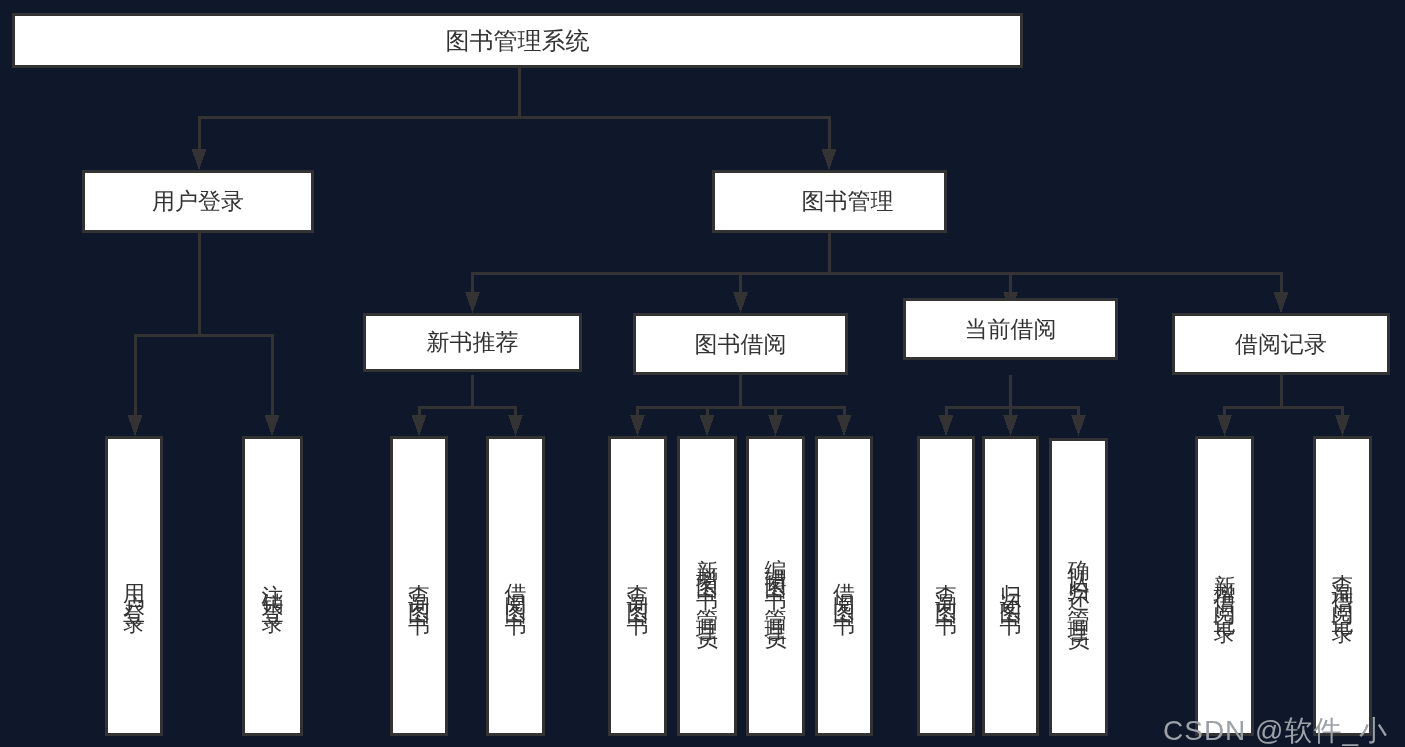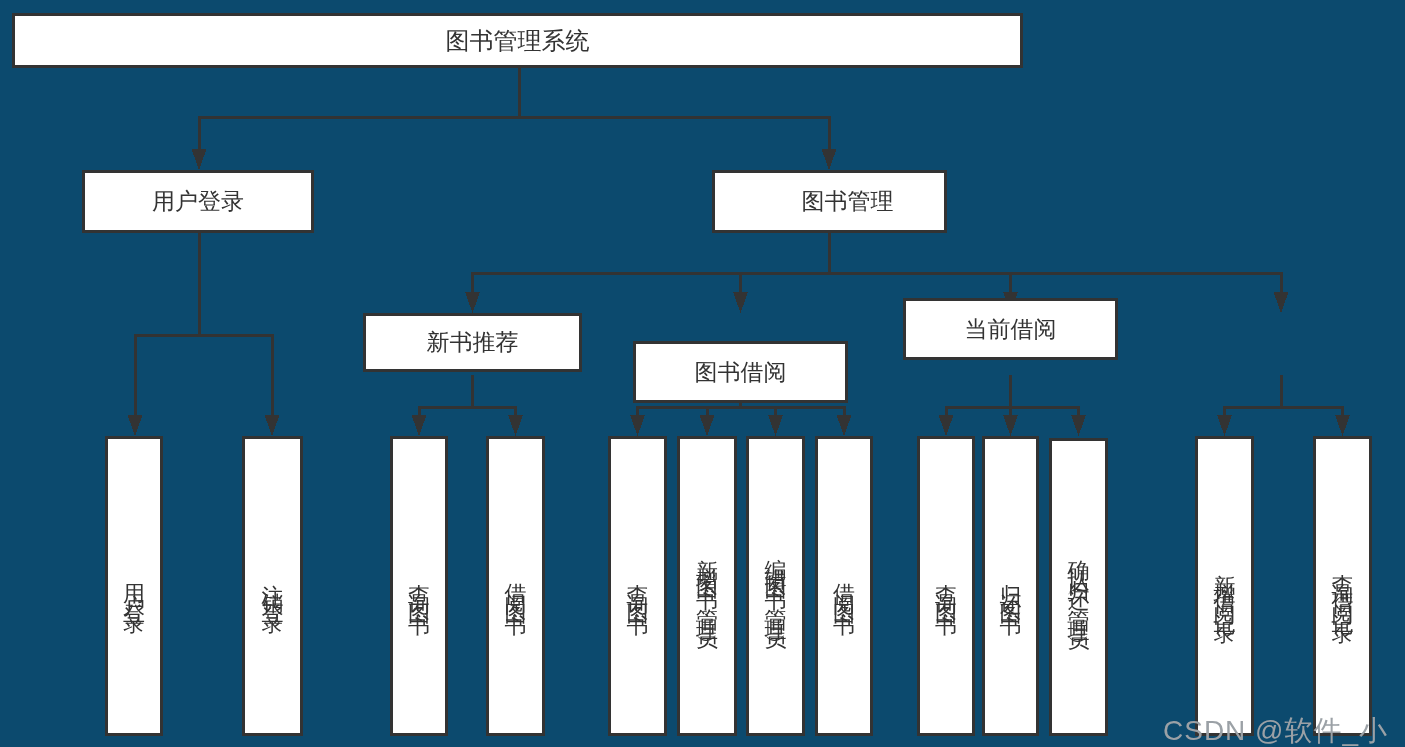--- a/index.html
+++ b/index.html
@@ -1,20 +1,20 @@
 <!DOCTYPE html>
 <html><head>
 <meta charset="utf-8">
 <style>
   html, body { margin: 0; padding: 0; background: #ffffff; }
   .canvas {
     position: relative;
     width: 1405px;
     height: 747px;
-    background: #0c4a6e;
+    background: #0f172a;
     font-family: "Liberation Sans", sans-serif;
     color: #333333;
     overflow: hidden;
   }
   .connectors {
     position: absolute;
     left: 0; top: 0;
     width: 1405px; height: 747px;
     shape-rendering: crispEdges;
   }
@@ -105,22 +105,23 @@
       <polygon points="1335,415 1350,415 1342.5,436"></polygon>
     </g>
   </svg>
 
   <div class="box root-box" style="left:12px; top:13px; width:1011px; height:55px;">图书管理系统</div>
 
   <div class="box" style="left:82px; top:170px; width:232px; height:63px;">用户登录</div>
   <div class="box" style="left:712px; top:170px; width:235px; height:63px;padding-left:36px;">图书管理</div>
 
   <div class="box" style="left:363px; top:313px; width:219px; height:59px;">新书推荐</div>
-  <div class="box" style="left:633px; top:313px; width:215px; height:62px;margin-top:28px;">图书借阅</div>
+  <div class="box" style="left:633px; top:313px; width:215px; height:62px;">图书借阅</div>
   <div class="box" style="left:903px; top:298px; width:215px; height:62px;">当前借阅</div>
+  <div class="box" style="left:1172px; top:313px; width:218px; height:62px;">借阅记录</div>
 
   <div class="box vbox" style="left:105px; top:436px; width:58px; height:300px;">用户登录</div>
   <div class="box vbox" style="left:242px; top:436px; width:61px; height:300px;">注销登录</div>
 
   <div class="box vbox" style="left:390px; top:436px; width:58px; height:300px;">查询图书</div>
   <div class="box vbox" style="left:486px; top:436px; width:59px; height:300px;">借阅图书</div>
 
   <div class="box vbox" style="left:608px; top:436px; width:59px; height:300px;">查询图书</div>
   <div class="box vbox" style="left:677px; top:436px; width:60px; height:300px;">新增图书（管理员）</div>
   <div class="box vbox" style="left:746px; top:436px; width:59px; height:300px;">编辑图书（管理员）</div>

